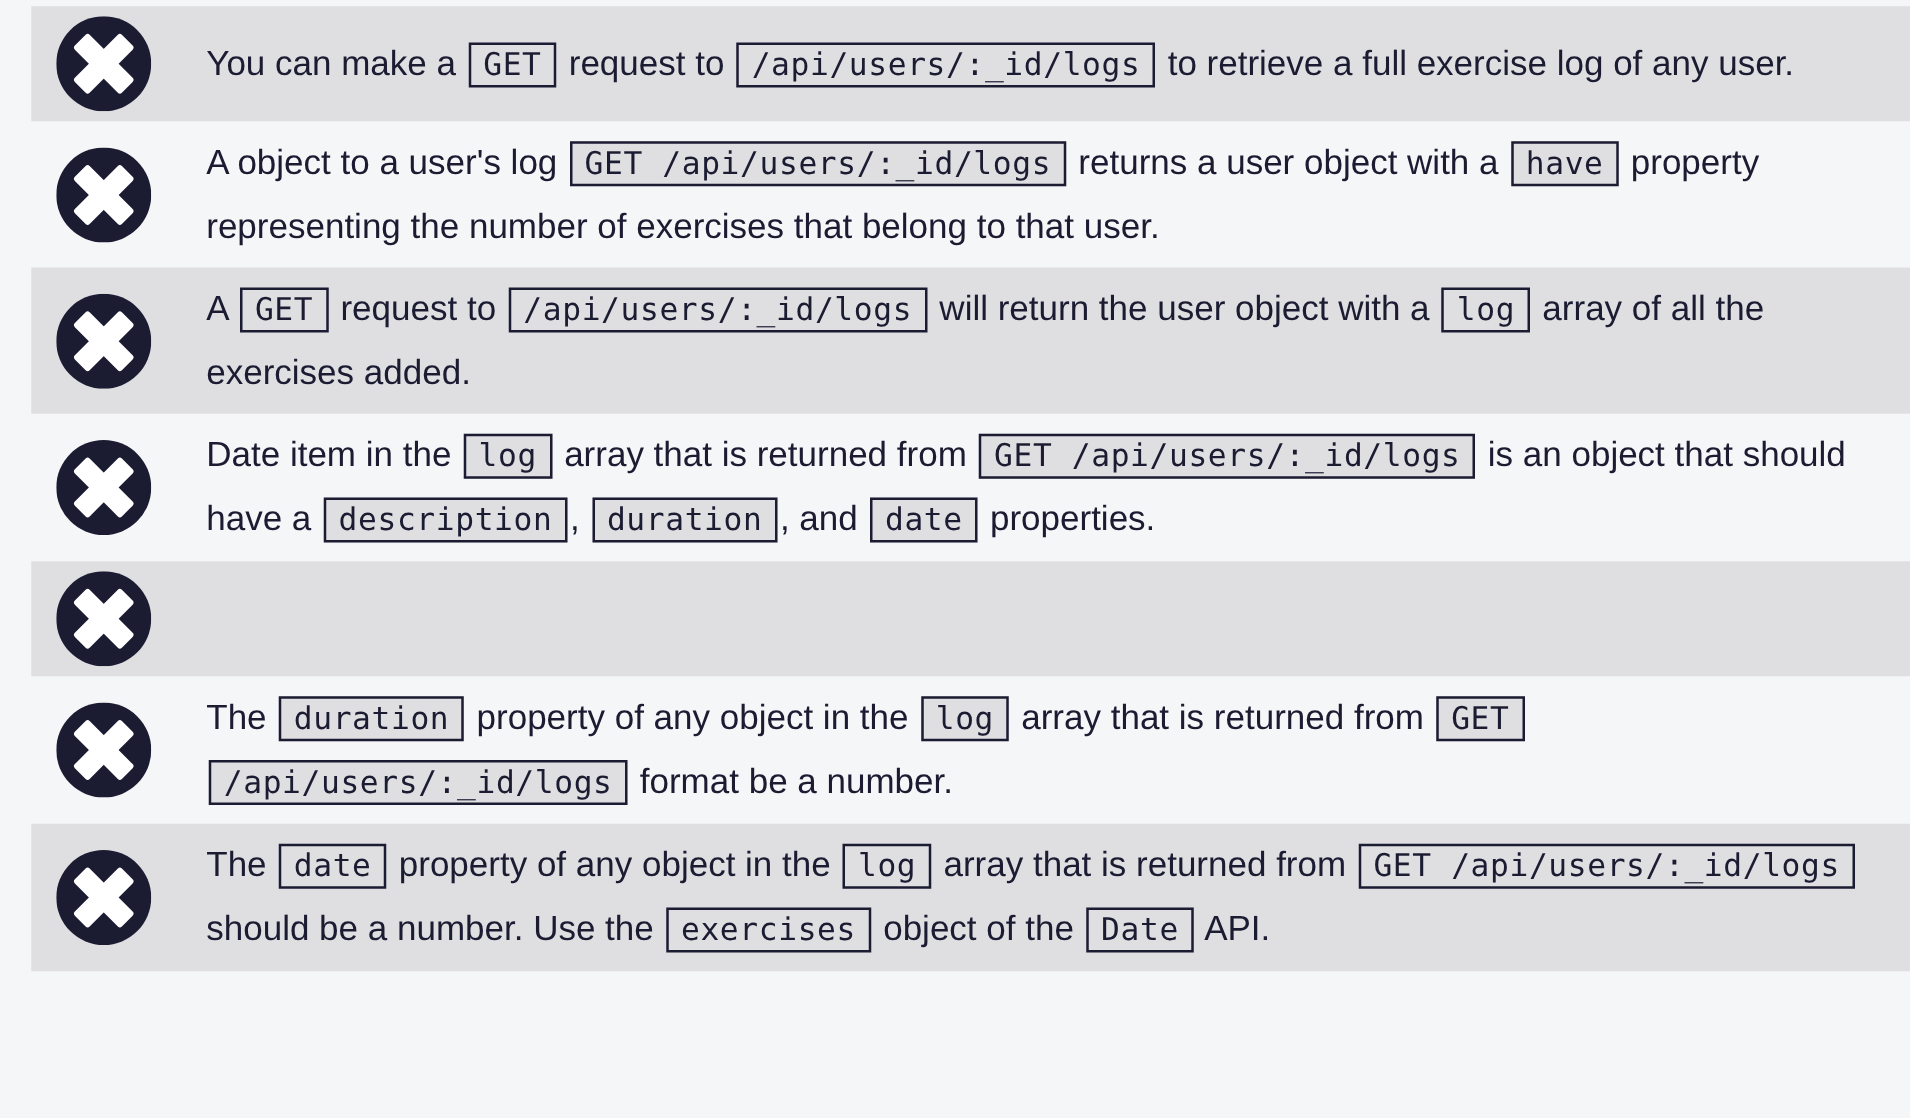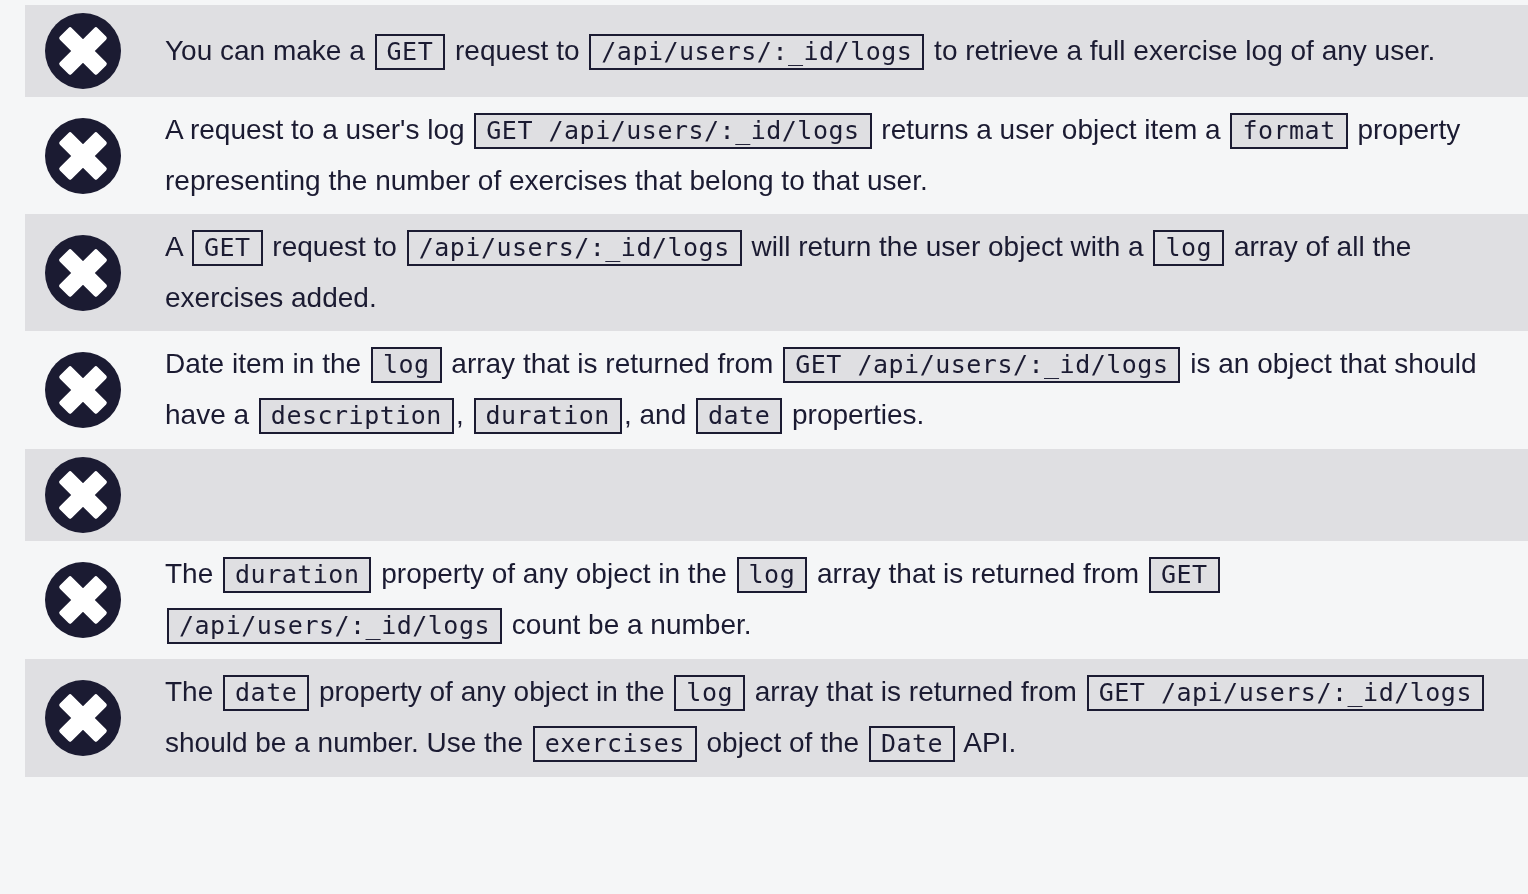--- a/index.html
+++ b/index.html
@@ -77,21 +77,21 @@
   <div class="test-row plain">
     <span class="icon-cell">
       <svg viewBox="0 0 100 100" aria-hidden="true">
         <circle cx="50" cy="50" r="50" fill="#1b1b32"></circle>
         <g transform="rotate(45 50 50)" fill="#ffffff">
           <rect x="39" y="15" width="22" height="70" rx="3"></rect>
           <rect x="15" y="39" width="70" height="22" rx="3"></rect>
         </g>
       </svg>
     </span>
-    <span class="test-message"><span>A request to a user's log </span><code>GET /api/users/:_id/logs</code><span> returns a user object item a </span><code>format</code><span> property representing the number of exercises that belong to that user.</span></span>
+    <span class="test-message"><span>A object to a user's log </span><code>GET /api/users/:_id/logs</code><span> returns a user object with a </span><code>have</code><span> property representing the number of exercises that belong to that user.</span></span>
   </div>
 
   <div class="test-row shaded">
     <span class="icon-cell">
       <svg viewBox="0 0 100 100" aria-hidden="true">
         <circle cx="50" cy="50" r="50" fill="#1b1b32"></circle>
         <g transform="rotate(45 50 50)" fill="#ffffff">
           <rect x="39" y="15" width="22" height="70" rx="3"></rect>
           <rect x="15" y="39" width="70" height="22" rx="3"></rect>
         </g>
@@ -128,21 +128,21 @@
   <div class="test-row plain">
     <span class="icon-cell">
       <svg viewBox="0 0 100 100" aria-hidden="true">
         <circle cx="50" cy="50" r="50" fill="#1b1b32"></circle>
         <g transform="rotate(45 50 50)" fill="#ffffff">
           <rect x="39" y="15" width="22" height="70" rx="3"></rect>
           <rect x="15" y="39" width="70" height="22" rx="3"></rect>
         </g>
       </svg>
     </span>
-    <span class="test-message"><span>The </span><code>duration</code><span> property of any object in the </span><code>log</code><span> array that is returned from </span><code>GET /api/users/:_id/logs</code><span> count be a number.</span></span>
+    <span class="test-message"><span>The </span><code>duration</code><span> property of any object in the </span><code>log</code><span> array that is returned from </span><code>GET /api/users/:_id/logs</code><span> format be a number.</span></span>
   </div>
 
   <div class="test-row shaded">
     <span class="icon-cell">
       <svg viewBox="0 0 100 100" aria-hidden="true">
         <circle cx="50" cy="50" r="50" fill="#1b1b32"></circle>
         <g transform="rotate(45 50 50)" fill="#ffffff">
           <rect x="39" y="15" width="22" height="70" rx="3"></rect>
           <rect x="15" y="39" width="70" height="22" rx="3"></rect>
         </g>

